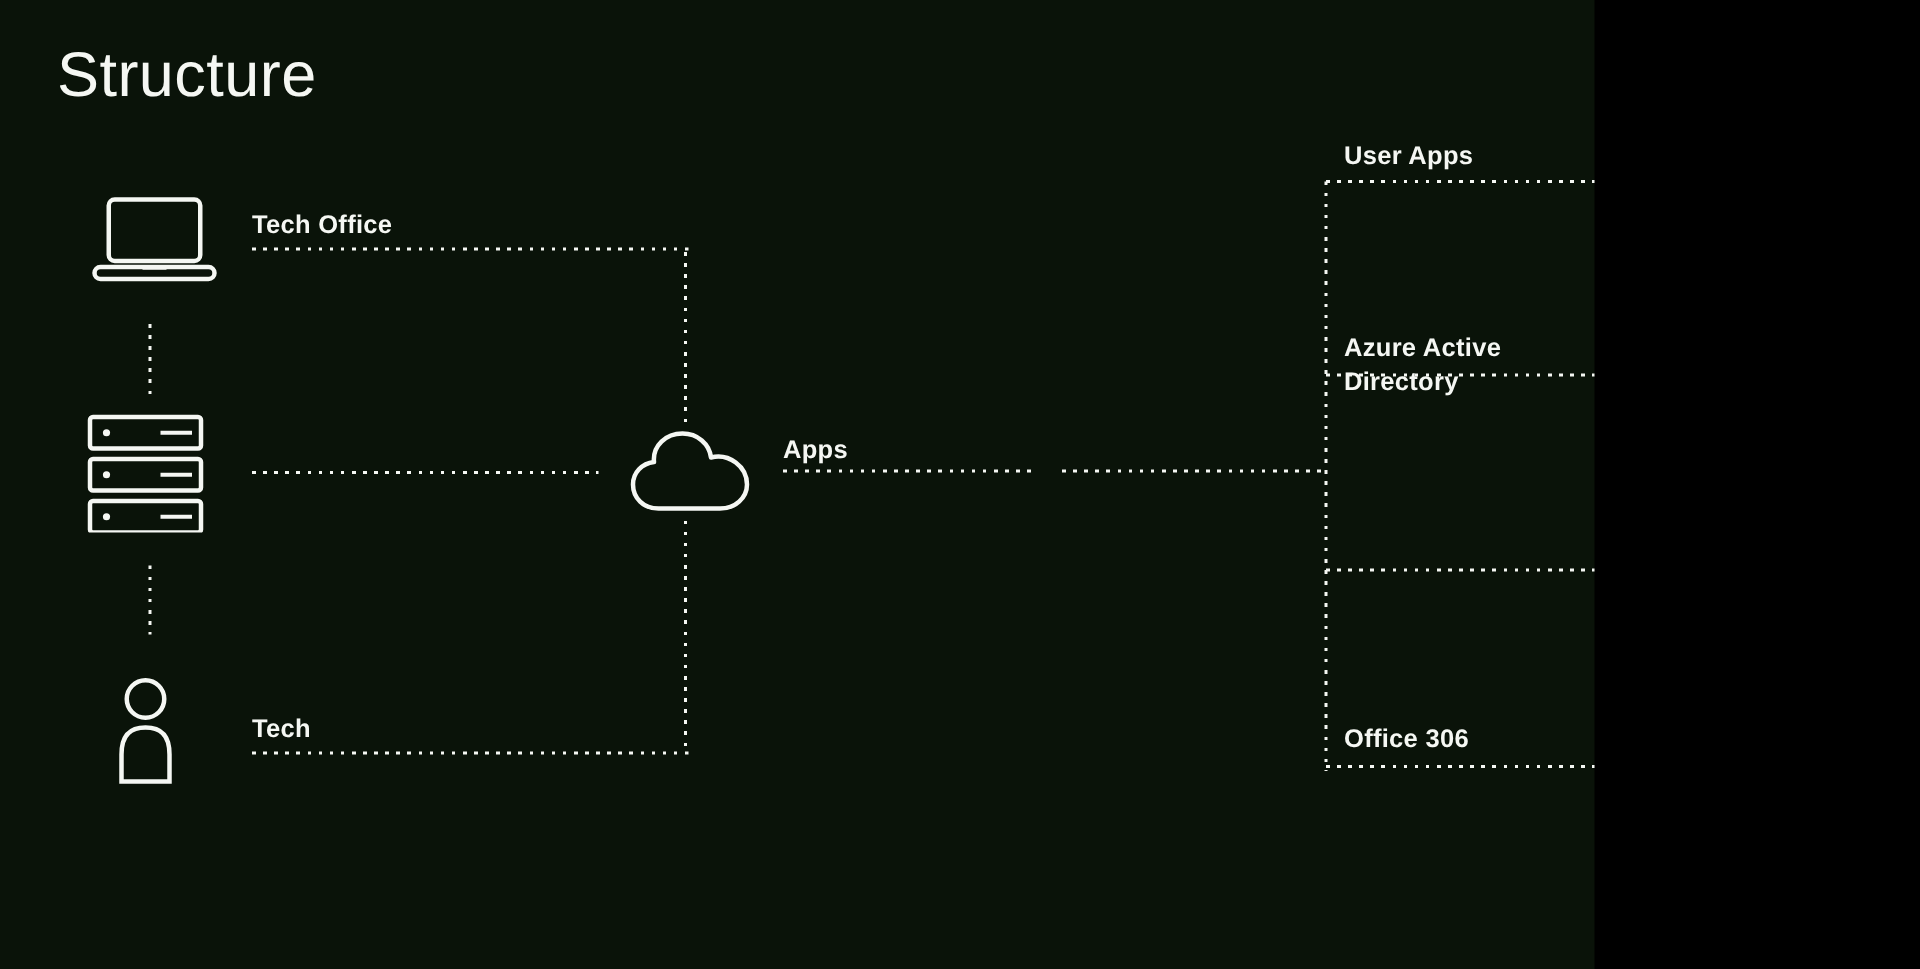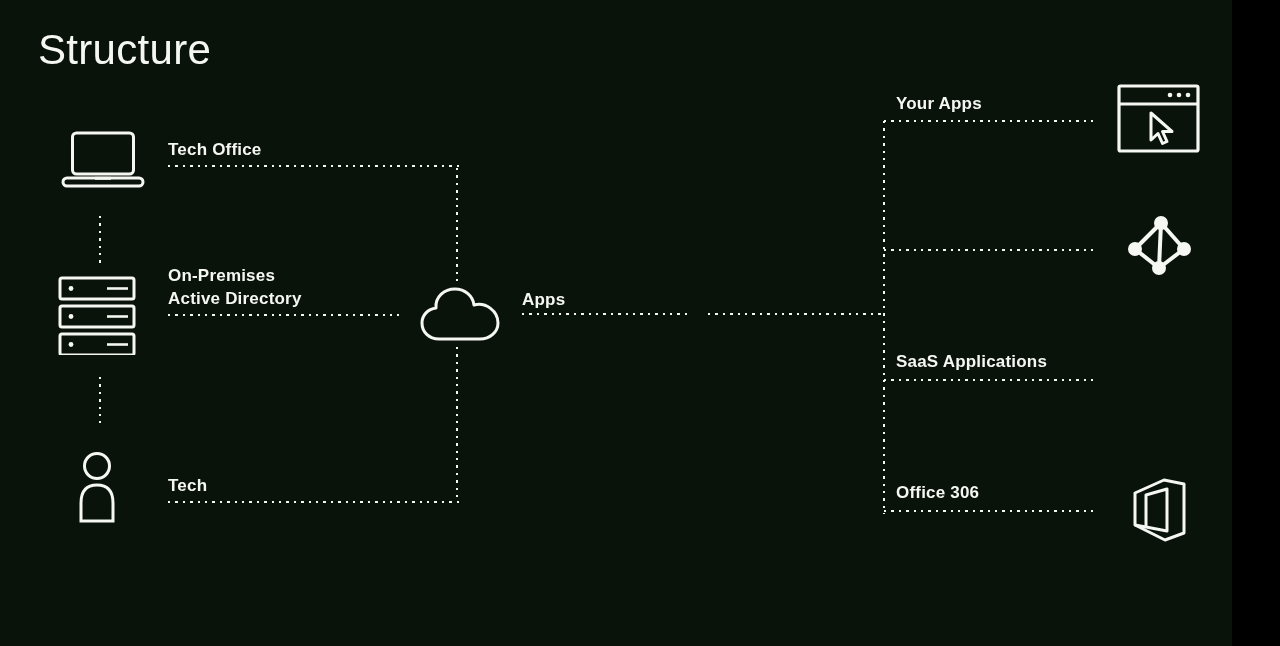--- a/index.html
+++ b/index.html
@@ -1,19 +1,20 @@
 <!DOCTYPE html>
 <html style="--bg: #0a1309; --fg: #f5f7f3;"><head>
 <meta charset="utf-8">
 <style>
   html,body{margin:0;padding:0;background:#000;}
   .canvas{
-    position:relative;width:1232px;height:646px;overflow:hidden;
+    position:relative;width:1035px;height:646px;overflow:hidden;
     background:var(--bg,#0a1309);color:var(--fg,#f5f7f3);
     font-family:"Liberation Sans",sans-serif;
+    padding-left:28px;
   }
   .title{
     position:absolute;left:38px;top:26px;margin:0;
     font-size:42px;font-weight:400;letter-spacing:.3px;color:var(--fg,#f5f7f3);
   }
   .label{
     position:absolute;font-size:17px;font-weight:700;letter-spacing:.2px;
     line-height:23px;white-space:pre-line;color:var(--fg,#f5f7f3);
   }
   .hdots{
@@ -64,46 +65,44 @@
     <svg width="42" height="74" viewBox="0 0 42 74" fill="none" stroke="currentColor">
       <circle cx="20" cy="17" r="12.5" stroke-width="3"></circle>
       <path d="M4 72 V54 C4 40 11 36 20 36 C29 36 36 40 36 54 V72 Z" stroke-width="3"></path>
     </svg>
   </div>
 
   <div class="label" style="left:168px;top:138px">Tech Office</div>
   <div class="hdots" style="left:168px;top:165px;width:291px"></div>
   <div class="vdots" style="left:456px;top:168px;height:118px"></div>
 
-  <div class="label" style="left:168px;top:264px">On-Premises
-Active Directory</div>
   <div class="hdots" style="left:168px;top:314px;width:231px"></div>
 
   <div class="label" style="left:168px;top:474px">Tech</div>
   <div class="hdots" style="left:168px;top:501px;width:291px"></div>
   <div class="vdots" style="left:456px;top:347px;height:154px"></div>
 
   <div class="icon" style="left:418px;top:285px">
     <svg width="84" height="58" viewBox="0 0 84 58" fill="none" stroke="currentColor">
       <path d="M21 54 C11 54 4 47 4 38 C4 30 10 24 18 23 C17 12 26 4 37 4 C47 4 55 11 56 20 C68 17 80 26 80 38 C80 47 72 54 62 54 Z" stroke-width="3" stroke-linejoin="round"></path>
     </svg>
   </div>
 
   <div class="label" style="left:522px;top:288px">Apps</div>
   <div class="hdots" style="left:522px;top:313px;width:166px"></div>
   <div class="hdots" style="left:708px;top:313px;width:175px"></div>
 
   <div class="vdots" style="left:883px;top:121px;height:393px"></div>
 
-  <div class="label" style="left:896px;top:92px">Your Apps</div>
+  <div class="label" style="left:896px;top:92px">User Apps</div>
   <div class="hdots" style="left:884px;top:120px;width:209px"></div>
 
+  <div class="label" style="left:896px;top:220px">Azure Active Directory</div>
   <div class="hdots" style="left:884px;top:249px;width:209px"></div>
 
-  <div class="label" style="left:896px;top:350px">SaaS Applications</div>
   <div class="hdots" style="left:884px;top:379px;width:209px"></div>
 
   <div class="label" style="left:896px;top:481px">Office 306</div>
   <div class="hdots" style="left:884px;top:510px;width:209px"></div>
 
   <div class="icon" style="left:1116px;top:83px">
     <svg width="85" height="71" viewBox="0 0 85 71" fill="none" stroke="currentColor">
       <rect x="3" y="3" width="79" height="65" rx="1.5" stroke-width="3.2"></rect>
       <line x1="3" y1="21" x2="82" y2="21" stroke-width="3"></line>
       <circle cx="54" cy="12" r="2.3" fill="currentColor" stroke="none"></circle>

